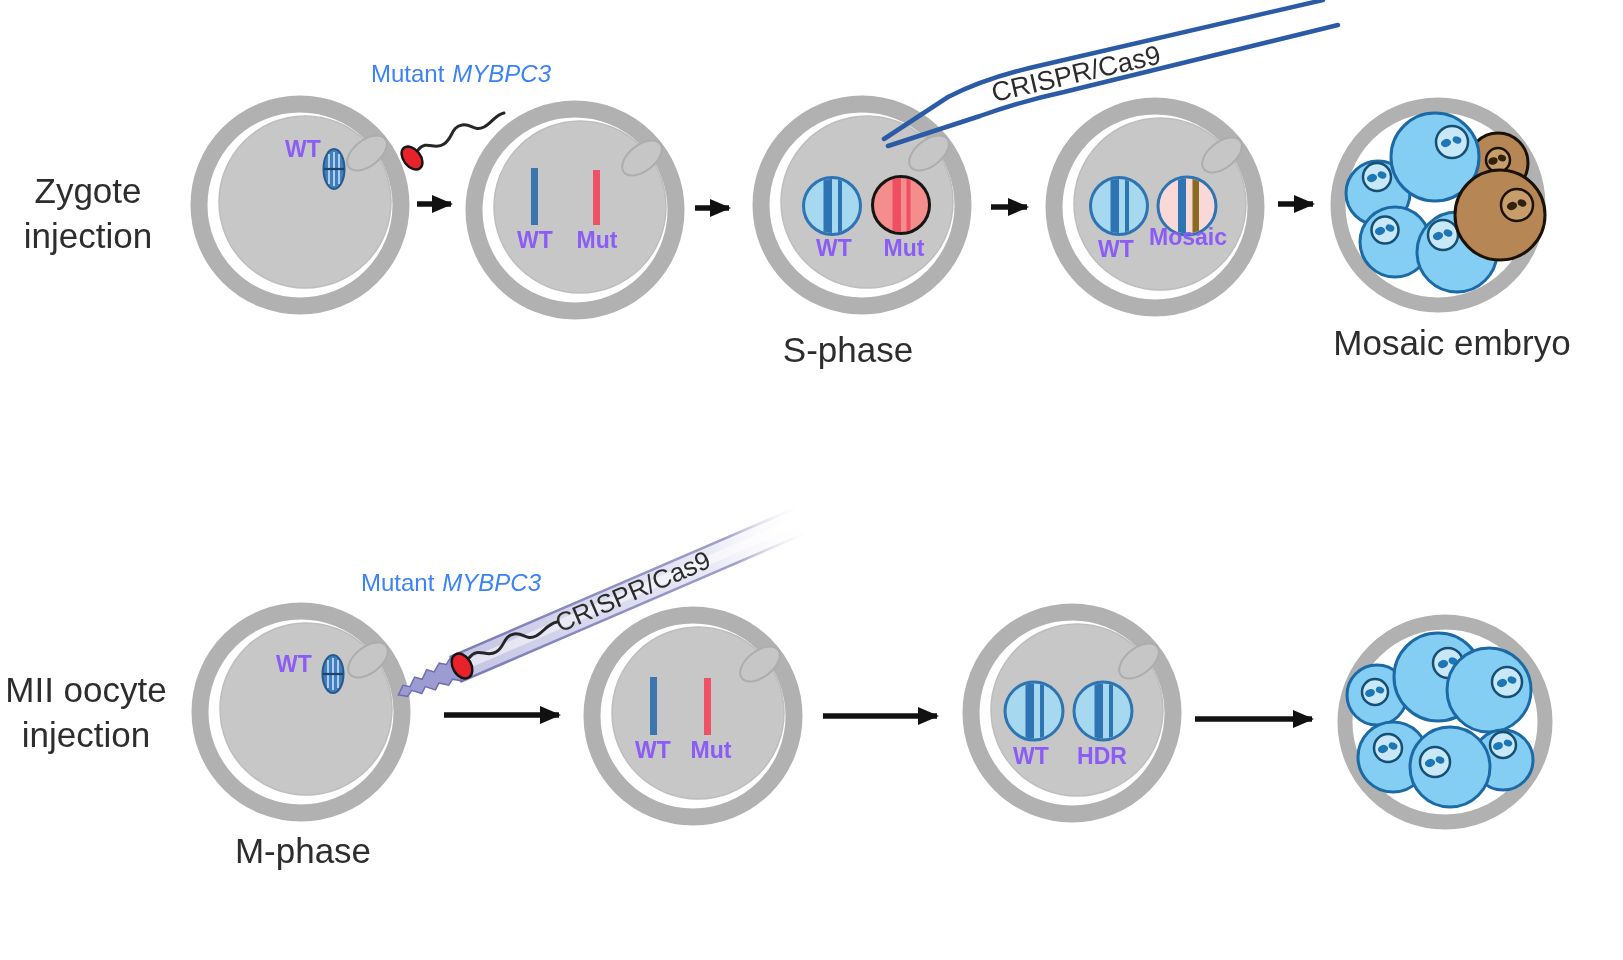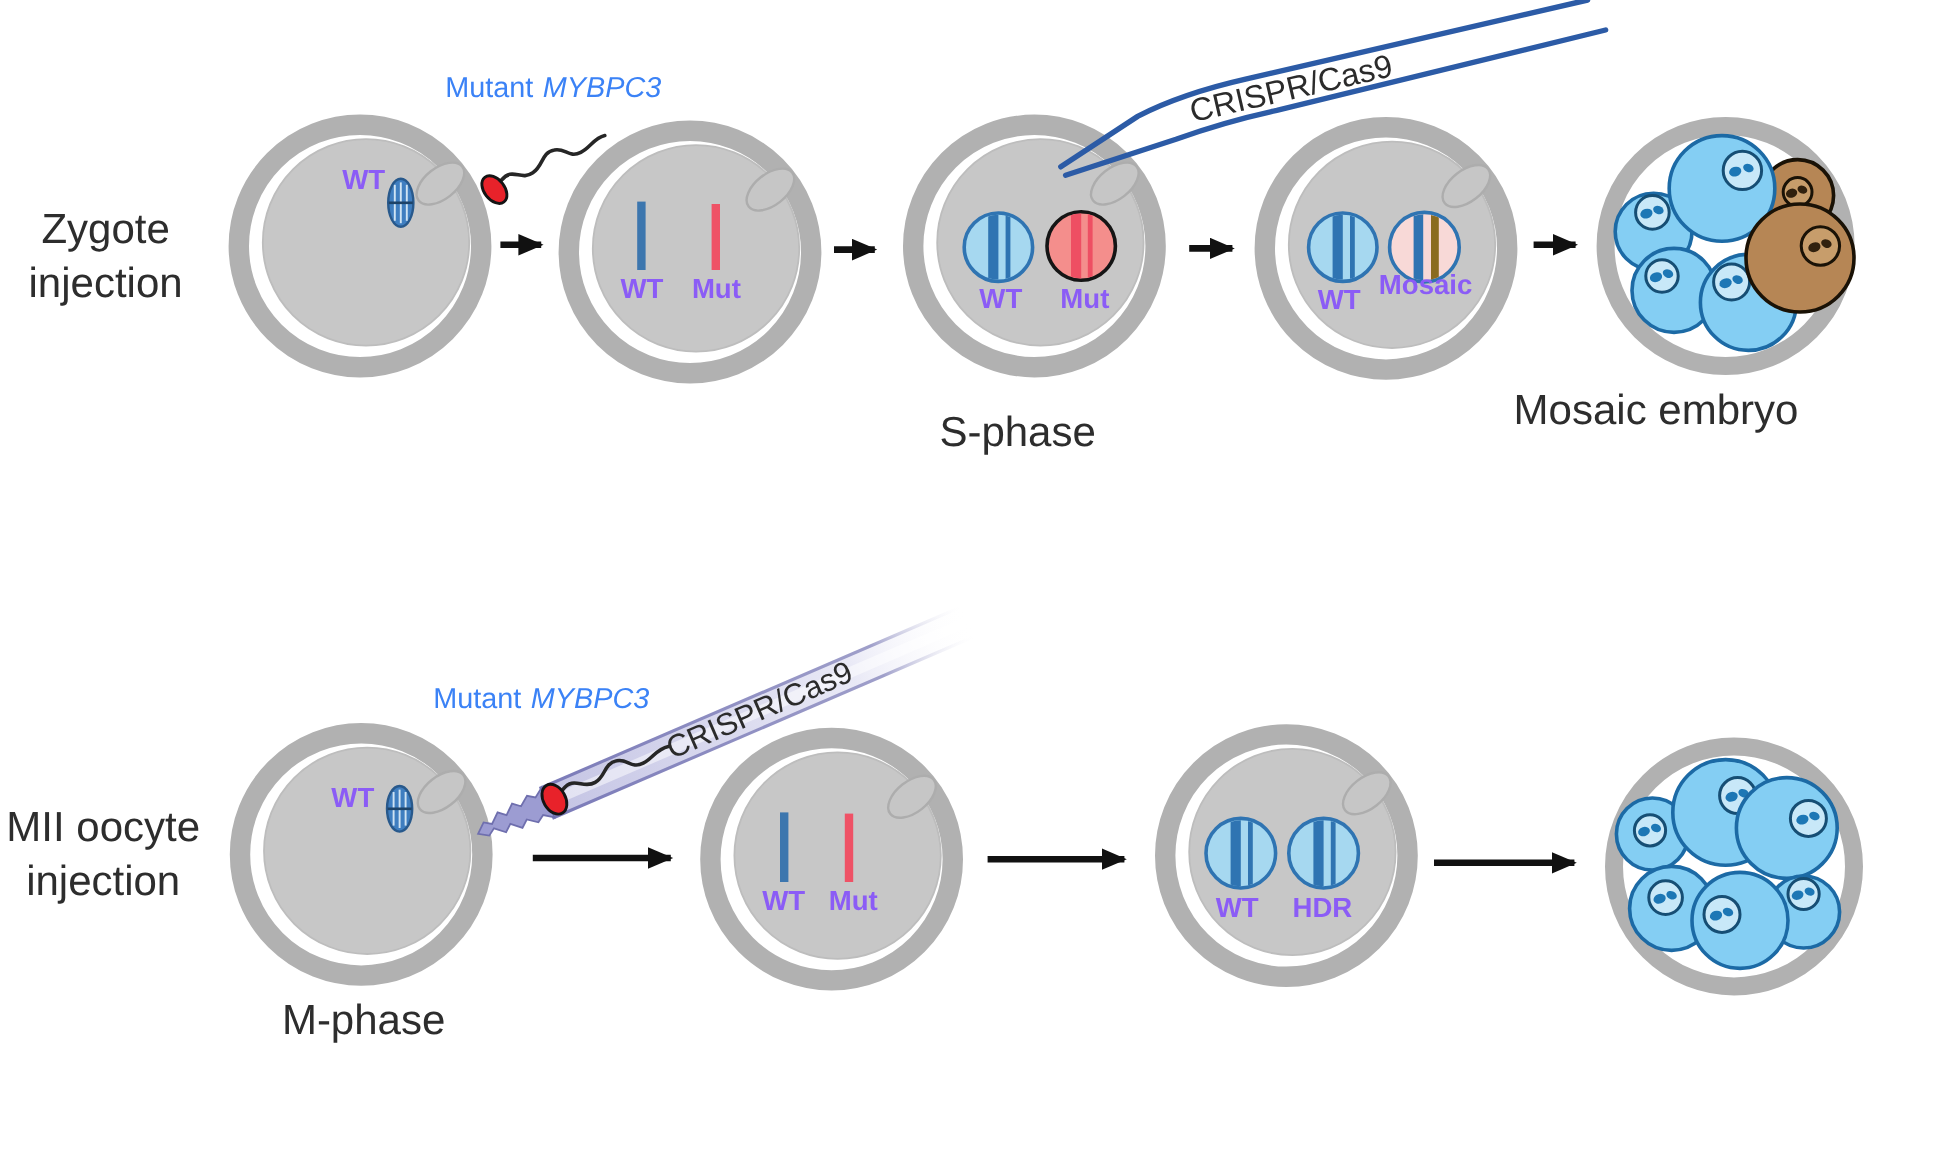--- a/index.html
+++ b/index.html
@@ -300,26 +300,26 @@
 
 <div class="lbl rot13" style="left:1076px;top:74px;">CRISPR/Cas9</div>
 
 <div class="lbl small" style="left:303px;top:150px;">WT</div>
 
 <div class="lbl small" style="left:535px;top:241px;">WT</div>
 <div class="lbl small" style="left:597px;top:241px;">Mut</div>
 
 <div class="lbl small" style="left:834px;top:249px;">WT</div>
 <div class="lbl small" style="left:904px;top:249px;">Mut</div>
-<div class="lbl big" style="left:848px;top:361px;">S-phase</div>
+<div class="lbl big" style="left:848px;top:350px;">S-phase</div>
 
 <div class="lbl small" style="left:1116px;top:250px;">WT</div>
 <div class="lbl small" style="left:1188px;top:238px;">Mosaic</div>
 
-<div class="lbl big" style="left:1380px;top:343px;">Mosaic embryo</div>
+<div class="lbl big" style="left:1452px;top:343px;">Mosaic embryo</div>
 
 <div class="lbl big wrap" style="left:86px;top:713px;width:220px;">MII oocyte injection</div>
 
 <div class="lbl med" style="left:451px;top:583px;">
   <span>Mutant</span><span class="gene">MYBPC3</span>
 </div>
 
 <div class="lbl rot24" style="left:633px;top:592px;">CRISPR/Cas9</div>
 
 <div class="lbl small" style="left:294px;top:665px;">WT</div>

